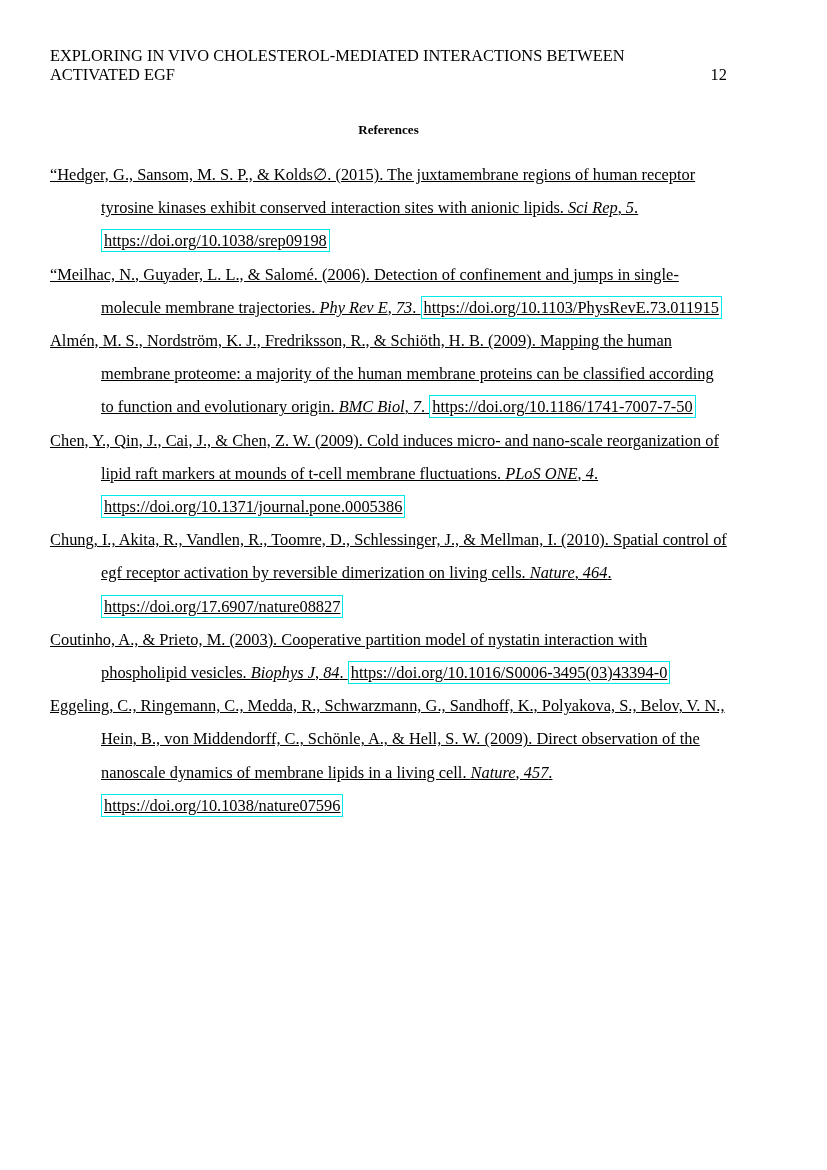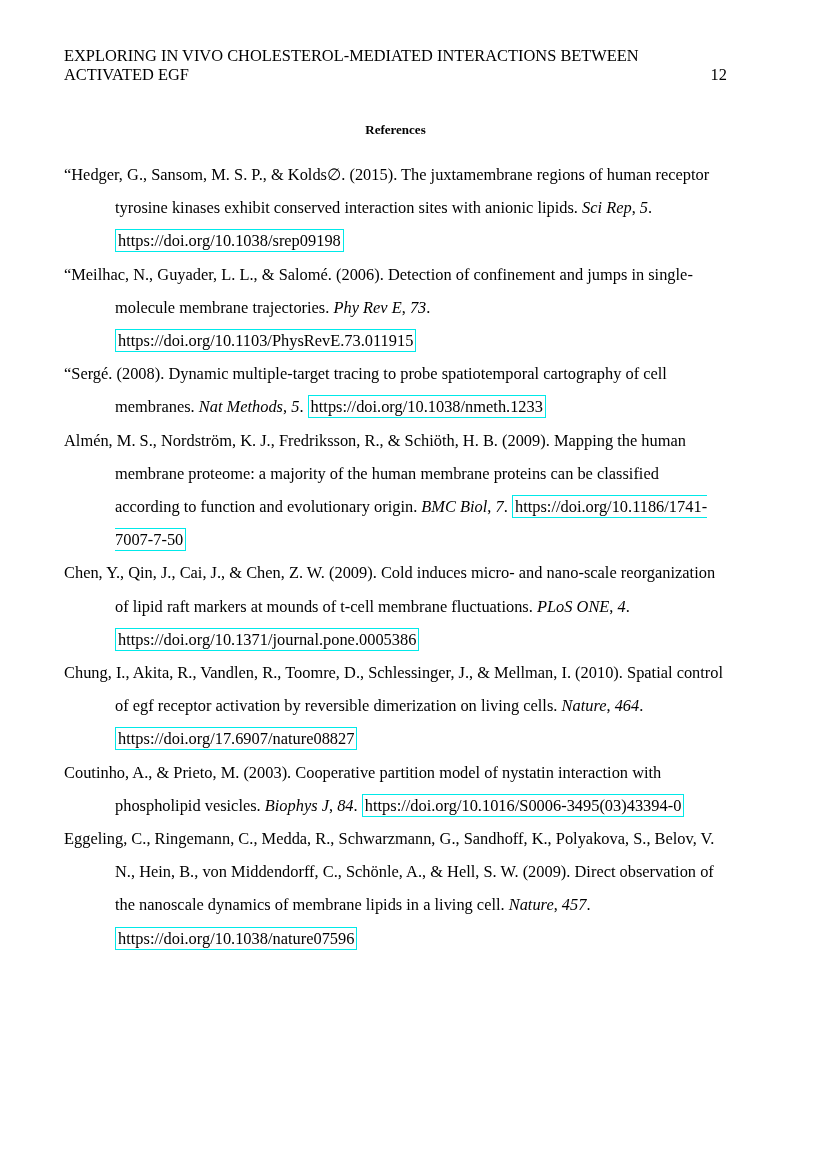--- a/index.html
+++ b/index.html
@@ -6,21 +6,21 @@
   * { box-sizing: border-box; }
   html, body {
     margin: 0; padding: 0;
     width: 827px; height: 1170px;
     background: #ffffff; color: #000000;
     font-family: "Liberation Serif", "DejaVu Serif", serif;
     overflow: hidden;
   }
   .page {
     width: 827px; height: 1014px;
-    padding: 46px 100px 0 64px;
+    padding: 46px 100px 0 50px;
     border-radius: 23px;
   }
   .running-head {
     font-size: 16.4px;
     line-height: 19px;
     white-space: nowrap;
   }
   .running-head .line2 {
     display: flex;
     justify-content: space-between;
@@ -28,20 +28,21 @@
   }
   .section-title {
     font-size: 13px;
     font-weight: bold;
     text-align: center;
     margin: 36px 0 0 0;
     line-height: 19px;
   }
   .references {
     margin-top: 19px;
+    text-decoration: underline;
   }
   p.reference {
     margin: 0;
     font-size: 16.4px;
     line-height: 33.2px;
     padding-left: 51px;
     text-indent: -51px;
   }
   .italic { font-style: italic; }
   .doi-link {
@@ -61,20 +62,19 @@
         <span class="page-number">12</span>
       </div>
     </div>
   </header>
 
   <h1 class="section-title">References</h1>
 
   <main class="references">
       <p class="reference"><span>“Hedger, G., Sansom, M. S. P., &amp; Kolds∅. (2015). The juxtamembrane regions of human receptor tyrosine kinases exhibit conserved interaction sites with anionic lipids. </span><span class="italic">Sci Rep</span><span>, </span><span class="italic">5</span><span>. </span><span class="doi-link">https://doi.org/10.1038/srep09198</span></p>
       <p class="reference"><span>“Meilhac, N., Guyader, L. L., &amp; Salomé. (2006). Detection of confinement and jumps in single-molecule membrane trajectories. </span><span class="italic">Phy Rev E</span><span>, </span><span class="italic">73</span><span>. </span><span class="doi-link">https://doi.org/10.1103/PhysRevE.73.011915</span></p>
-      <p class="reference"><span>“Sergé. (2008). Dynamic multiple-target tracing to probe spatiotemporal cartography of cell membranes. </span><span class="italic">Nat Methods</span><span>, </span><span class="italic">5</span><span>. </span><span class="doi-link">https://doi.org/10.1038/nmeth.1233</span></p>
       <p class="reference"><span>Almén, M. S., Nordström, K. J., Fredriksson, R., &amp; Schiöth, H. B. (2009). Mapping the human membrane proteome: a majority of the human membrane proteins can be classified according to function and evolutionary origin. </span><span class="italic">BMC Biol</span><span>, </span><span class="italic">7</span><span>. </span><span class="doi-link">https://doi.org/10.1186/1741-7007-7-50</span></p>
       <p class="reference"><span>Chen, Y., Qin, J., Cai, J., &amp; Chen, Z. W. (2009). Cold induces micro- and nano-scale reorganization of lipid raft markers at mounds of t-cell membrane fluctuations. </span><span class="italic">PLoS ONE</span><span>, </span><span class="italic">4</span><span>. </span><span class="doi-link">https://doi.org/10.1371/journal.pone.0005386</span></p>
       <p class="reference"><span>Chung, I., Akita, R., Vandlen, R., Toomre, D., Schlessinger, J., &amp; Mellman, I. (2010). Spatial control of egf receptor activation by reversible dimerization on living cells. </span><span class="italic">Nature</span><span>, </span><span class="italic">464</span><span>. </span><span class="doi-link">https://doi.org/17.6907/nature08827</span></p>
       <p class="reference"><span>Coutinho, A., &amp; Prieto, M. (2003). Cooperative partition model of nystatin interaction with phospholipid vesicles. </span><span class="italic">Biophys J</span><span>, </span><span class="italic">84</span><span>. </span><span class="doi-link">https://doi.org/10.1016/S0006-3495(03)43394-0</span></p>
       <p class="reference"><span>Eggeling, C., Ringemann, C., Medda, R., Schwarzmann, G., Sandhoff, K., Polyakova, S., Belov, V. N., Hein, B., von Middendorff, C., Schönle, A., &amp; Hell, S. W. (2009). Direct observation of the nanoscale dynamics of membrane lipids in a living cell. </span><span class="italic">Nature</span><span>, </span><span class="italic">457</span><span>. </span><span class="doi-link">https://doi.org/10.1038/nature07596</span></p>
     </main>
 </div>
 
 </body></html>

